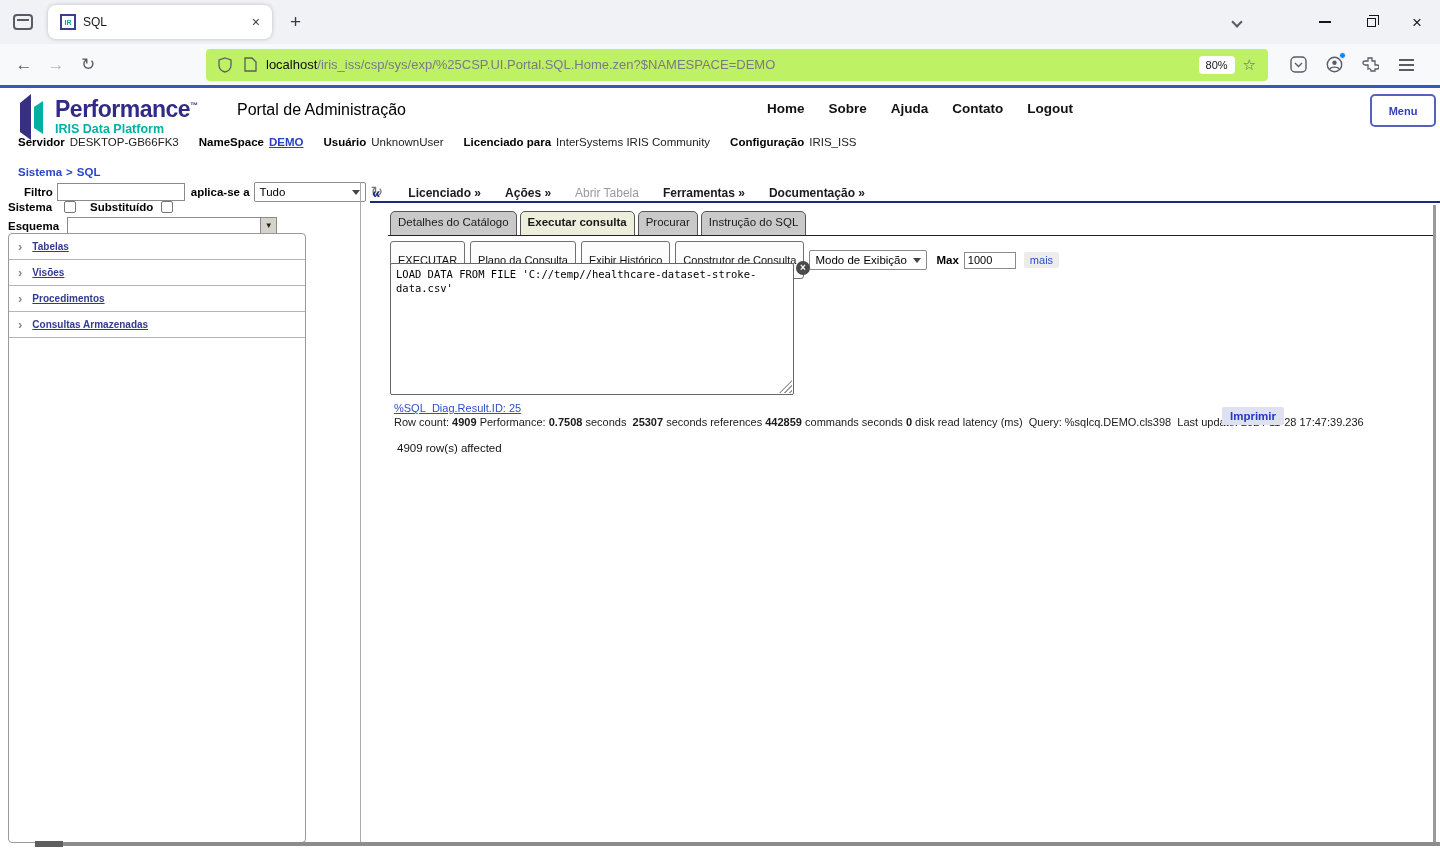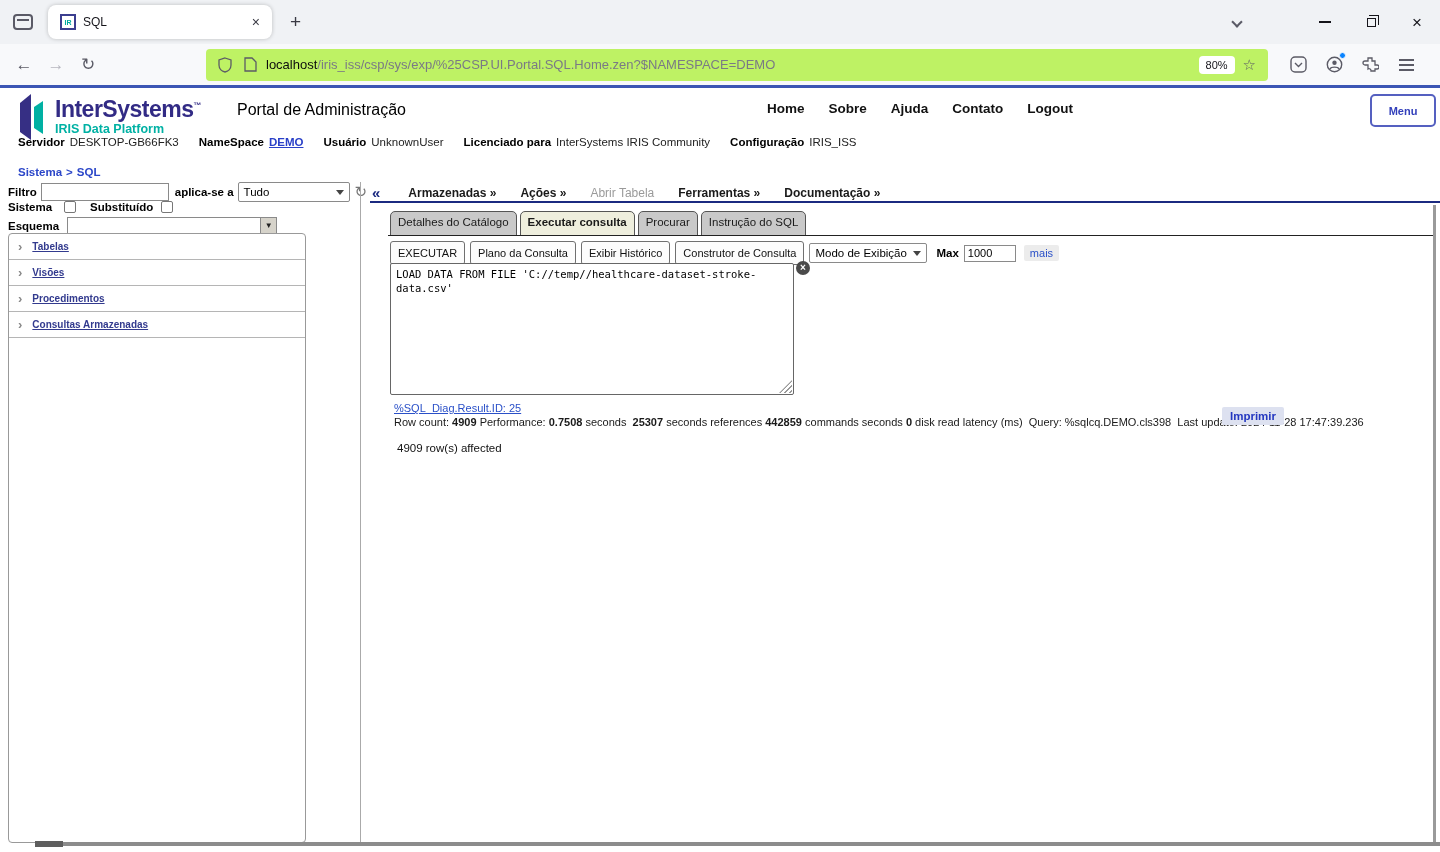--- a/index.html
+++ b/index.html
@@ -61,21 +61,21 @@
   .server-line .grp { margin-right:20px; }
   .ns-link { color:#2a40c8; font-weight:bold; text-decoration:underline; margin-left:5px; }
 
   
   .breadcrumb { position:absolute; left:18px; top:166px; font-size:11.5px; font-weight:bold; color:#2b46c8; }
   .breadcrumb a { color:#2b46c8; text-decoration:none; }
   .bc-sep { margin:0 4px; color:#2b46c8; }
 
   
   .lbl { font-size:11.5px; font-weight:bold; color:#000; }
-  .filter-row { position:absolute; left:8px; top:182px; display:flex; align-items:center; }
+  .filter-row { position:absolute; left:24px; top:182px; display:flex; align-items:center; }
   .txt-input { height:18px; border:1px solid #8a8a8a; background:#fff; font-size:11px; font-family:"Liberation Sans",sans-serif; padding:0 3px; }
   .filter-input { width:128px; margin-left:4px; }
   .applies-lbl { margin-left:6px; }
   .sel { height:20px; border:1px solid #8a8a8a; border-radius:2px; background:#fff; display:flex; align-items:center;
          font-size:11.5px; padding:0 5px; }
   .sel .tri { width:0; height:0; border-left:4px solid transparent; border-right:4px solid transparent; border-top:5px solid #444; margin-left:auto; }
   .applies-sel { width:112px; margin-left:4px; }
   .refresh { font-size:15px; color:#777; margin-left:5px; }
   .check-row { position:absolute; left:8px; top:201px; display:flex; align-items:center; }
   .checkbox { width:12px; height:12px; border:1px solid #777; border-radius:2px; background:#fff; }
@@ -97,21 +97,21 @@
   .mb-item.disabled { color:#9a9a9a; font-weight:normal; }
   .menubar-line { position:absolute; left:370px; top:201px; width:1070px; height:2px; background:#1b2a80; }
 
   .tabs { position:absolute; left:390px; top:211px; display:flex; gap:3px; }
   .qtab { font-size:11.5px; color:#1a1a1a; background:#c9c9c9; border:1px solid #555; border-radius:5px 5px 0 0;
           padding:4px 7px 4px; height:25px; }
   .qtab.active { background:#eeeedd; font-weight:bold; }
   .tabs-line { position:absolute; left:388px; top:235px; width:1046px; height:1px; background:#222; }
 
   .btnrow { position:absolute; left:390px; top:241px; display:flex; align-items:center; gap:5px; }
-  .btn { font-size:11px; color:#111; background:#fcfcfc; border:1px solid #707070; border-radius:3px; padding:5px 7px; font-family:"Liberation Sans",sans-serif; }
+  .btn { font-size:11px; color:#111; background:#fcfcfc; border:1px solid #707070; border-radius:3px; padding:12px 7px; font-family:"Liberation Sans",sans-serif; }
   .mode-sel { width:118px; height:20px; }
   .max-lbl { font-size:11.5px; font-weight:bold; margin-left:4px; }
   .max-input { width:52px; height:17px; }
   .mais { font-size:11px; color:#2a50c8; background:#ececec; border-radius:2px; padding:2px 6px; margin-left:3px; text-decoration:none; }
 
   .query-area { position:absolute; left:390px; top:263px; width:404px; height:132px; border:1px solid #666; border-radius:2px;
                 background:#fff; padding:3px 5px; font-family:"DejaVu Sans Mono",monospace; font-size:10.5px; line-height:14px; color:#000; }
   .squiggle { text-decoration:underline; text-decoration-style:wavy; text-decoration-color:#e00000; text-decoration-thickness:1px; text-underline-offset:2px; }
   .resize-handle { position:absolute; right:1px; bottom:1px; width:13px; height:13px;
                    background:repeating-linear-gradient(135deg, transparent 0 2px, #999 2px 3.5px);
@@ -210,21 +210,21 @@
     </div>
   </div>
   <div class="chrome-accent"></div>
 
   <div class="logo">
     <svg width="30" height="46" viewBox="0 0 30 46">
       <polygon points="2,9 13,0 13,46 2,38" fill="#362f84"></polygon>
       <polygon points="16,13 25,7 25,40 16,34" fill="#00b0a3"></polygon>
     </svg>
     <div class="logo-text">
-      <div class="logo-name"><span>InterSystems</span><sup>™</sup></div>
+      <div class="logo-name"><span>Performance</span><sup>™</sup></div>
       <div class="logo-sub">IRIS Data Platform</div>
     </div>
   </div>
   <div class="portal-title">Portal de Administração</div>
   <div class="top-nav">
     <a href="#">Home</a>
     <a href="#">Sobre</a>
     <a href="#">Ajuda</a>
     <a href="#">Contato</a>
     <a href="#">Logout</a>
@@ -279,21 +279,21 @@
       </div>
     <div class="list-item">
         <span class="li-chev">›</span>
         <a href="#">Consultas Armazenadas</a>
       </div>
   </div>
   <div class="vdivider"></div>
 
   <div class="menubar">
     <span class="collapse">«</span>
-    <span class="mb-item">Armazenadas »</span>
+    <span class="mb-item">Licenciado »</span>
     <span class="mb-item">Ações »</span>
     <span class="mb-item disabled">Abrir Tabela</span>
     <span class="mb-item">Ferramentas »</span>
     <span class="mb-item">Documentação »</span>
   </div>
   <div class="menubar-line"></div>
 
   <div class="tabs">
     <div class="qtab">Detalhes do Catálogo</div>
     <div class="qtab active">Executar consulta</div>

